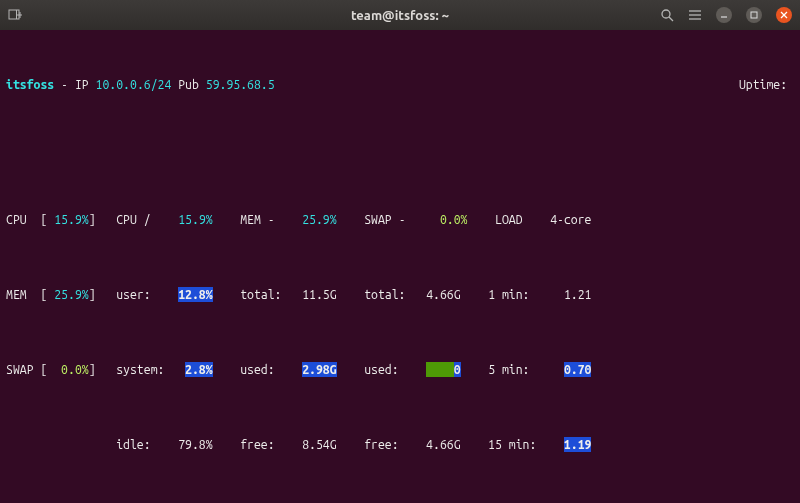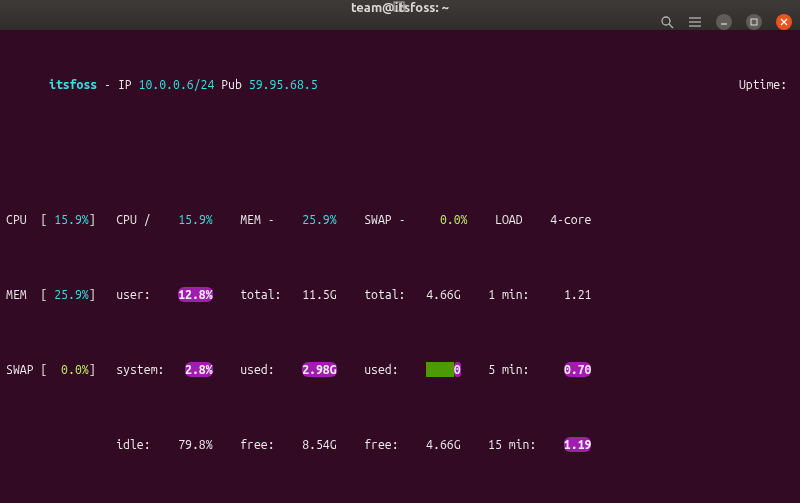--- a/index.html
+++ b/index.html
@@ -15,21 +15,20 @@
   .titlebar {
     height: 30px;
     background: linear-gradient(#3d3a38, #302d2b);
     display: flex;
     align-items: center;
     color: #dcd9d6;
     font-family: "Ubuntu", Arial, sans-serif;
     font-size: 13px;
     padding: 0 8px;
     position: relative;
-    flex-direction: column;
   }
   .titlebar .title {
     position: absolute;
     left: 0; right: 0;
     text-align: center;
     font-weight: bold;
   }
   .titlebar .left, .titlebar .right {
     display: flex;
     gap: 14px;
@@ -52,25 +51,25 @@
     color: #d3d7cf;
     width: 800px;
     height: 473px;
     padding: 2px 6px;
     white-space: pre;
     overflow: hidden;
   }
   .row { height: 15px; display: flex; }
   .fill { flex: 1; }
   .cyan { color: #34e2e2; text-align: center; }
-  .bcyan { color: #34e2e2; font-weight: bold; margin-left: 43px; }
+  .bcyan { color: #34e2e2; font-weight: bold; }
   .green { color: #bef264; }
   .white { color: #eeeeec; }
   .bwhite { color: #eeeeec; font-weight: normal; }
-  .hl { background: #a21caf; color: #eeeeec; font-weight: bold; border-radius: 6px; }
+  .hl { background: #1d4ed8; color: #eeeeec; font-weight: bold; }
   .hlbox { background: #4e9a06; }
 </style>
 </head>
 <body>
 
 <div class="titlebar">
   <div class="left">
     <span class="tb-icon">
       <svg width="14" height="14" viewBox="0 0 14 14">
           <rect x="1" y="2" width="10" height="9" fill="none" stroke="#ccc" stroke-width="1"></rect>

